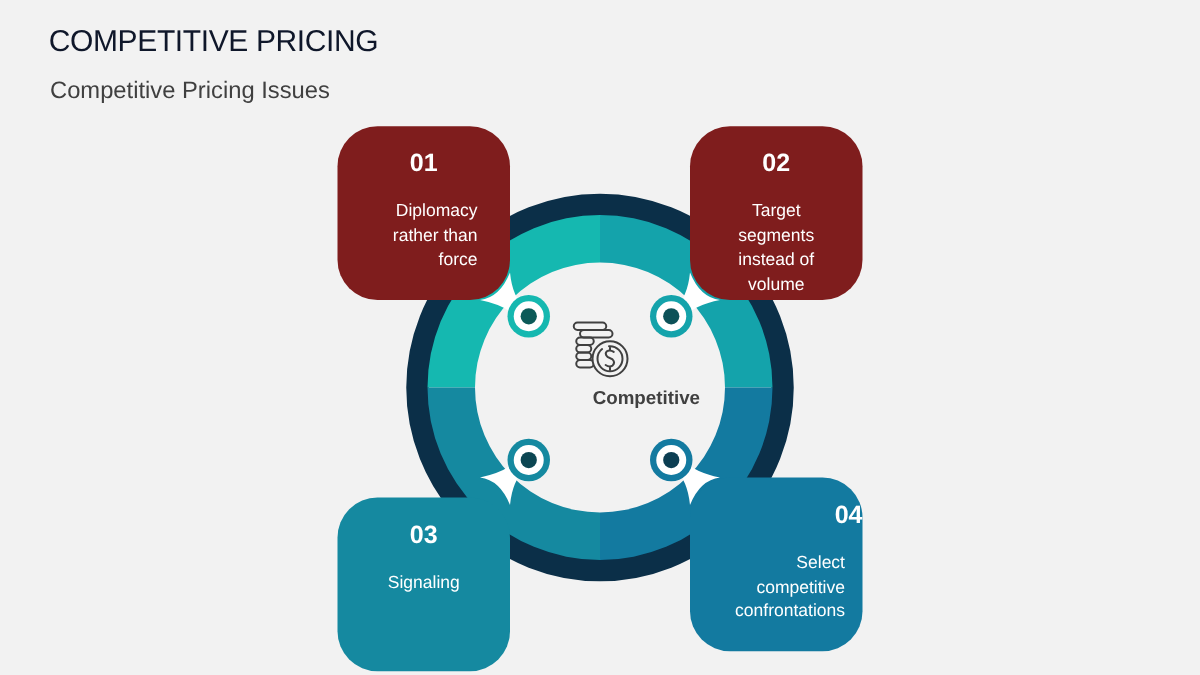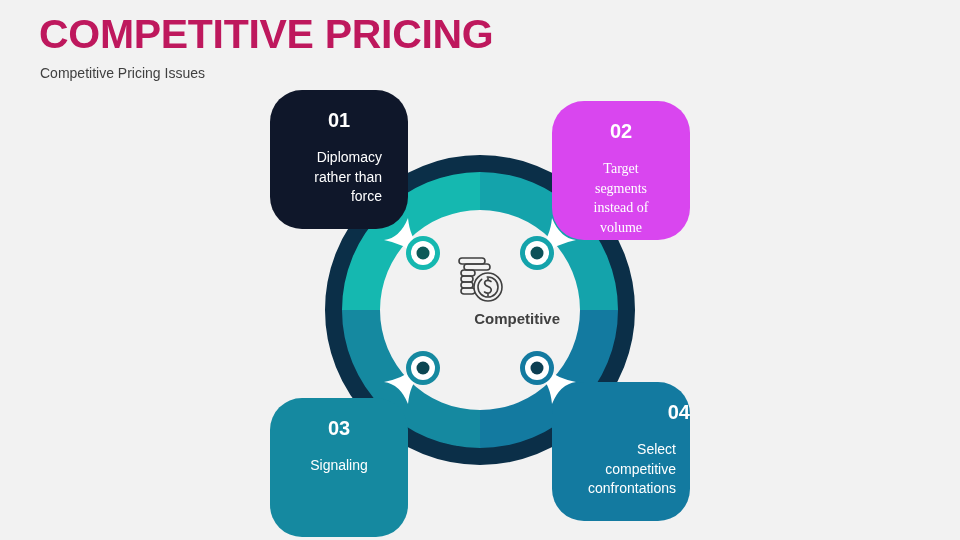--- a/index.html
+++ b/index.html
@@ -4,26 +4,26 @@
   <style>
     * { margin: 0; padding: 0; box-sizing: border-box; }
     html, body { width: 960px; height: 540px; overflow: hidden; }
     body {
       background: #f2f2f2;
       font-family: "Liberation Sans", "DejaVu Sans", sans-serif;
       position: relative;
     }
     .title {
       position: absolute; left: 39px; top: 15px;
-      font-size: 41px; font-weight: bold; color: #be185d;
+      font-size: 24px; font-weight: normal; color: #0f172a;
       letter-spacing: -0.3px; line-height: 38px;
     }
     .subtitle {
       position: absolute; left: 40px; top: 61px;
-      font-size: 14px; color: #404040; line-height: 24px;
+      font-size: 19px; color: #404040; line-height: 24px;
     }
     .diagram {
       position: absolute; left: 0; top: 0; width: 960px; height: 540px;
     }
     .card {
       position: absolute; width: 138px; height: 139px;
       border-radius: 32px; color: #ffffff; text-align: center;
     }
     .card .num {
       position: absolute; left: 0; right: 0; top: 18px;
@@ -92,27 +92,27 @@
       <rect x="461" y="282" width="12" height="6" rx="3"></rect>
       <rect x="461" y="288" width="14" height="6" rx="3"></rect>
       <circle cx="488" cy="287" r="14" fill="#f2f2f2"></circle>
       <circle cx="488" cy="287" r="10" stroke-dasharray="40 6"></circle>
       <path d="M 491 281.5 Q 488 279.5 485.5 281 Q 483.5 283 486 285.5 L 490 287.5 Q 492.5 290 490 292.5 Q 487.5 294 484.5 292"></path>
       <line x1="488" y1="278" x2="488" y2="280"></line>
       <line x1="488" y1="294" x2="488" y2="296"></line>
     </g>
   </svg>
 
-  <div class="card" style="left:270px; top:90px; background:#0f172a;">
+  <div class="card" style="left:270px; top:101px; background:#7f1d1d;">
     <div class="num">01</div>
     <div class="text" style="left:26px; right:26px;text-align:right;">Diplomacy rather than force</div>
   </div>
-  <div class="card" style="left:552px; top:101px; background:#d946ef;">
+  <div class="card" style="left:552px; top:101px; background:#7f1d1d;">
     <div class="num">02</div>
-    <div class="text" style="left:30px; right:30px;font-family:Liberation Serif, serif;">Target segments instead of volume</div>
+    <div class="text" style="left:30px; right:30px;">Target segments instead of volume</div>
   </div>
   <div class="card" style="left:270px; top:382px; background:#1589a0;margin-top:16px;">
     <div class="num">03</div>
     <div class="text">Signaling</div>
   </div>
   <div class="card" style="left:552px; top:382px; background:#137aa0;text-align:right;">
     <div class="num">04</div>
     <div class="text" style="left:14px; right:14px;">Select competitive confrontations</div>
   </div>
 

